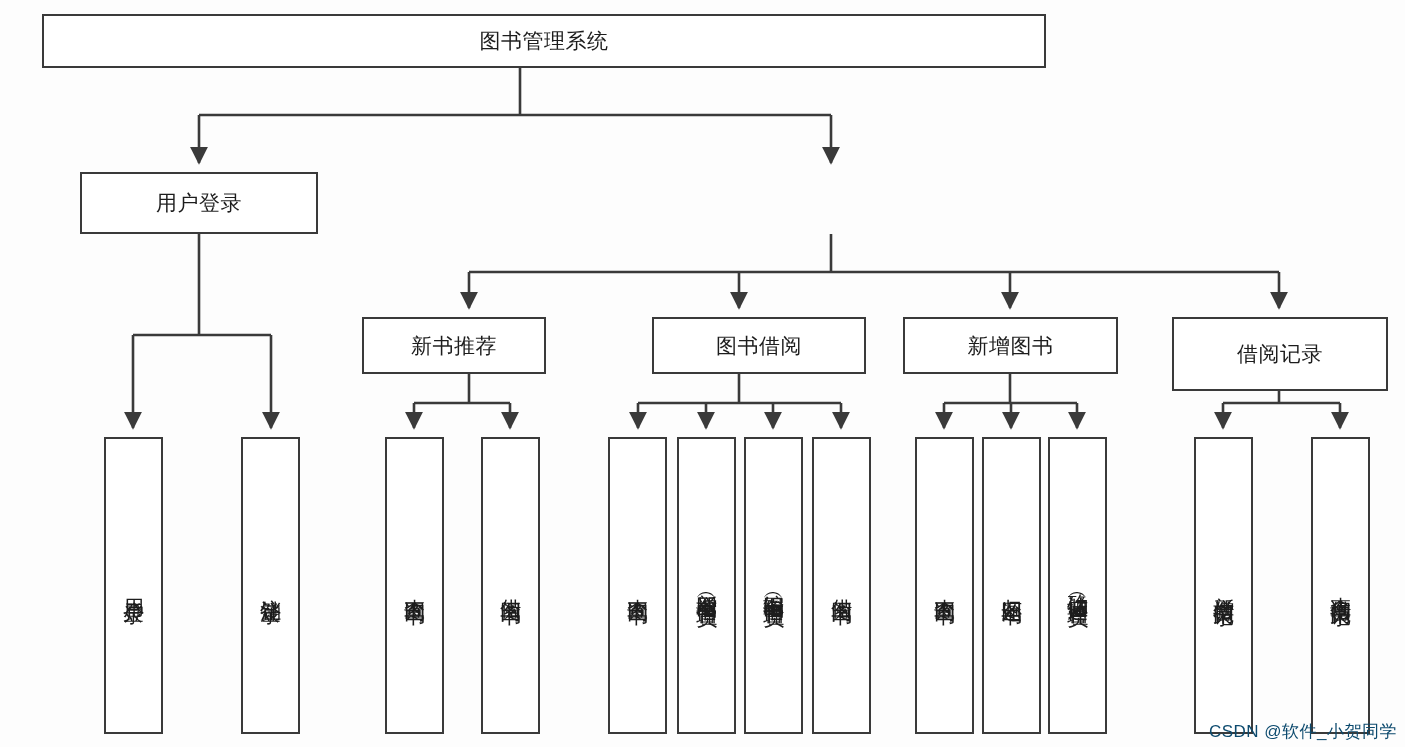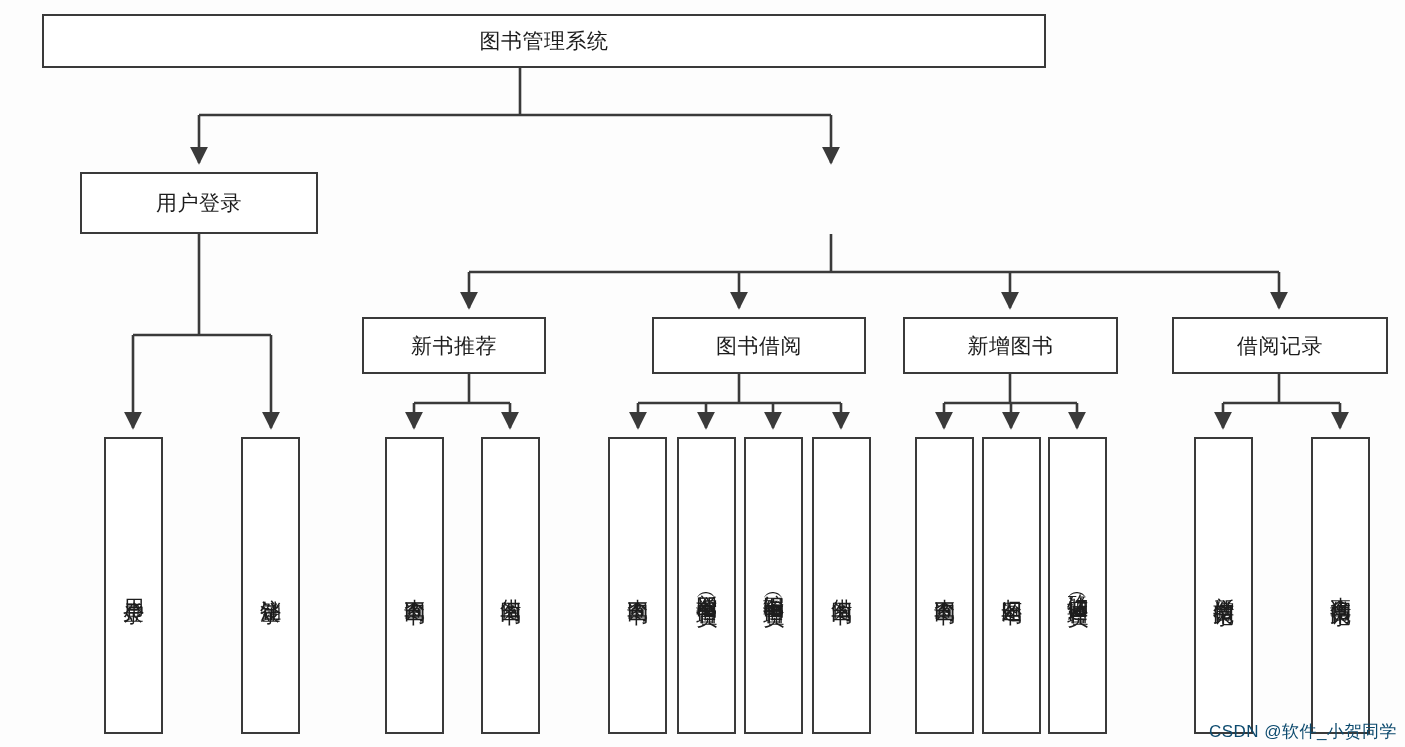--- a/index.html
+++ b/index.html
@@ -129,21 +129,21 @@
 
   <div class="node horiz" style="left:362px; top:317px; width:184px; height:57px;">
     <span>新书推荐</span>
   </div>
   <div class="node horiz" style="left:652px; top:317px; width:214px; height:57px;">
     <span>图书借阅</span>
   </div>
   <div class="node horiz" style="left:903px; top:317px; width:215px; height:57px;">
     <span>新增图书</span>
   </div>
-  <div class="node horiz" style="left:1172px; top:317px; width:216px; height:57px;">
+  <div class="node horiz" style="left:1172px; top:317px; width:216px; height:74px;">
     <span>借阅记录</span>
   </div>
 
   <div class="node vert" style="left:104px; top:437px; width:59px; height:297px;">
     <span class="vtext">用户登录</span>
   </div>
   <div class="node vert" style="left:241px; top:437px; width:59px; height:297px;">
     <span class="vtext">注销登录</span>
   </div>
 

